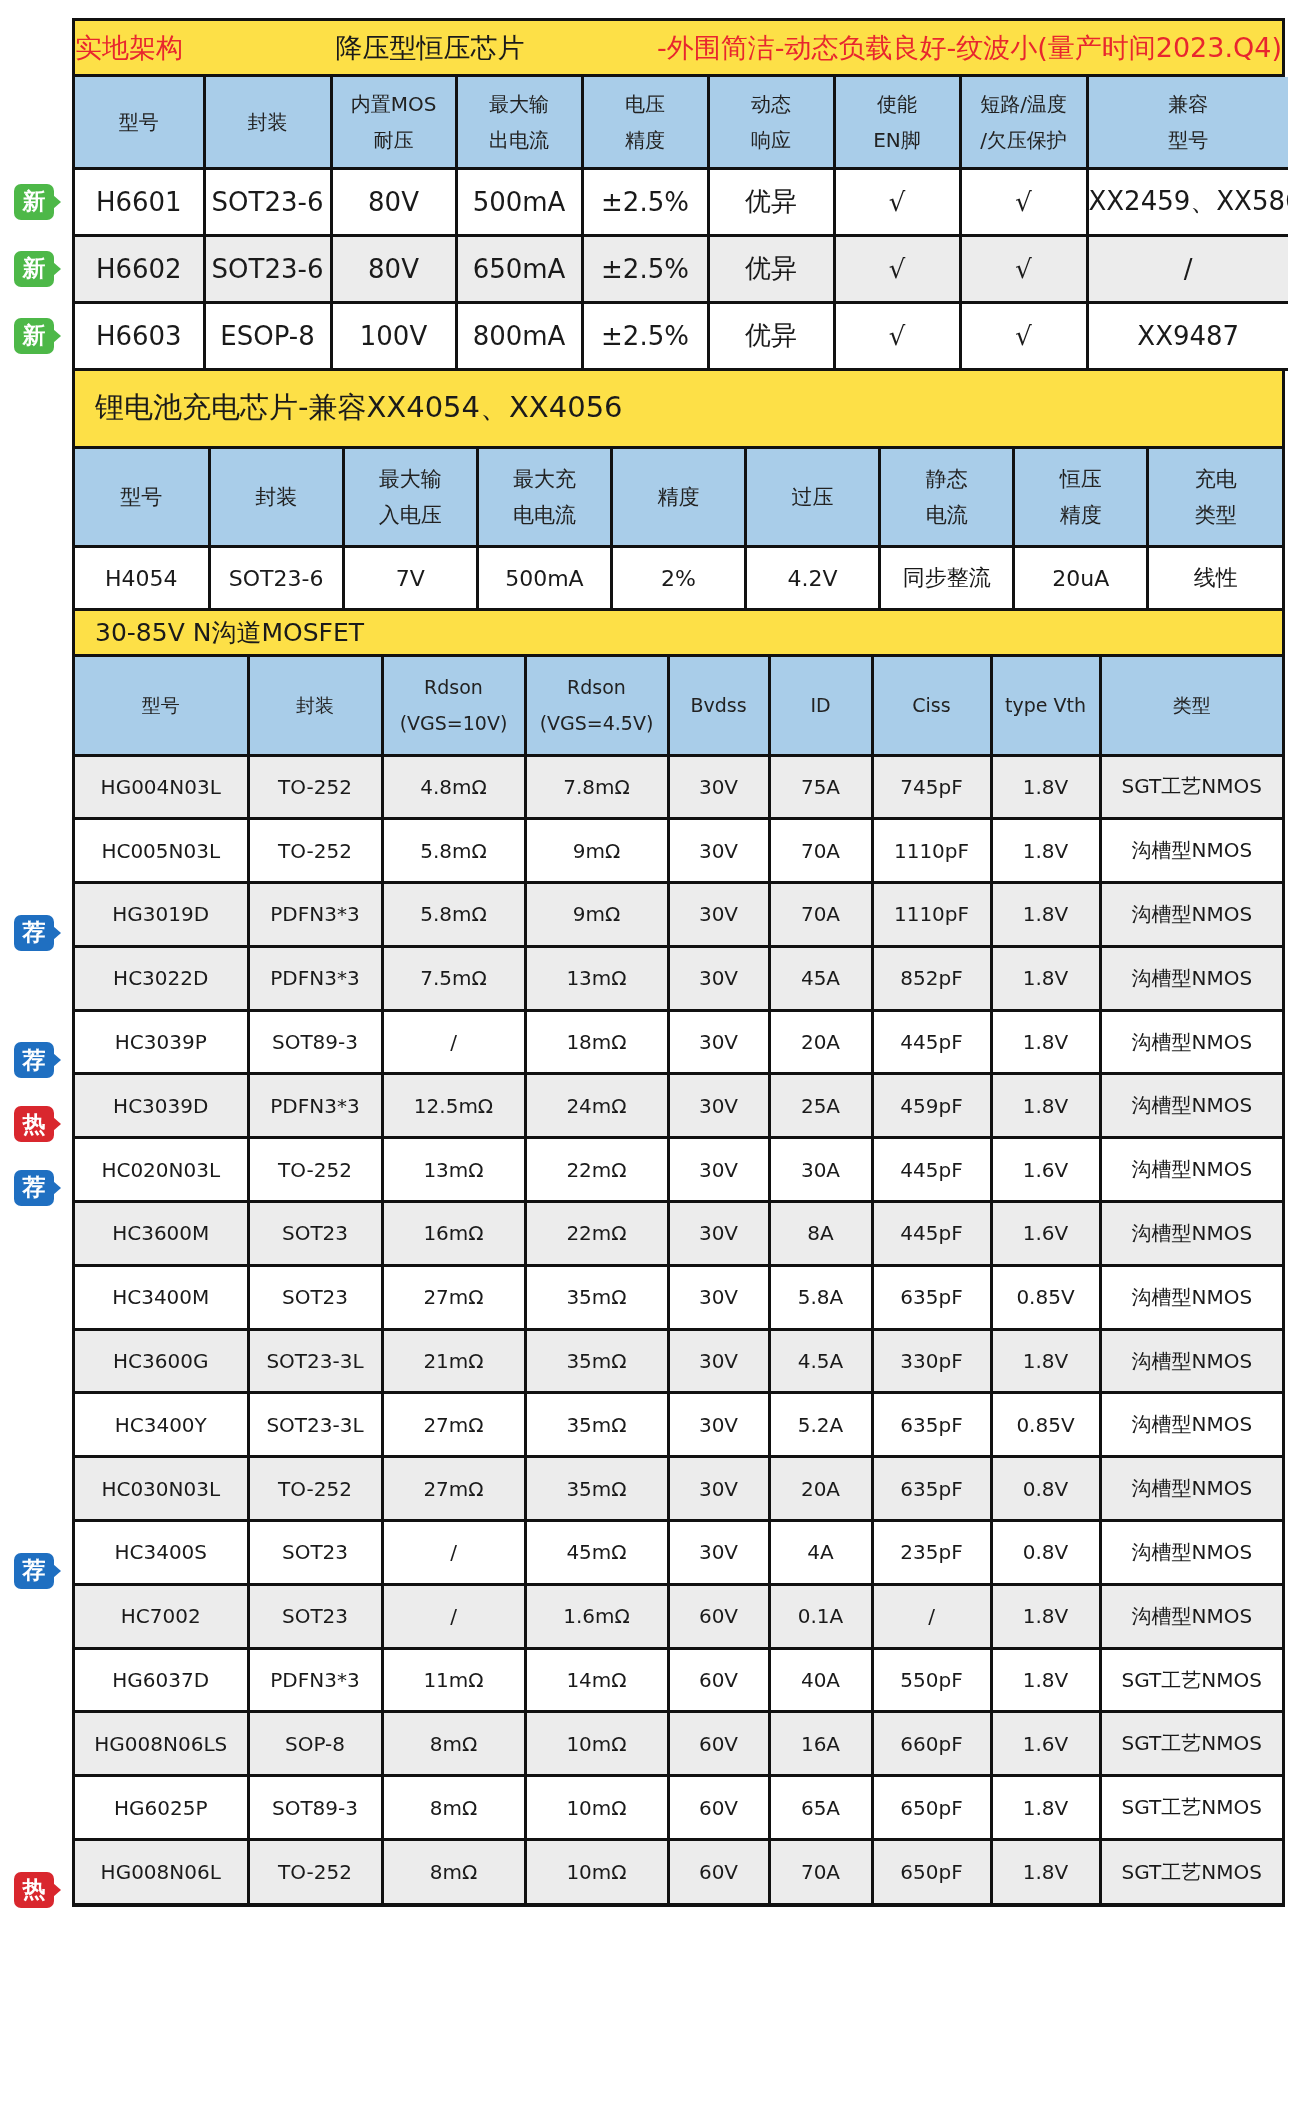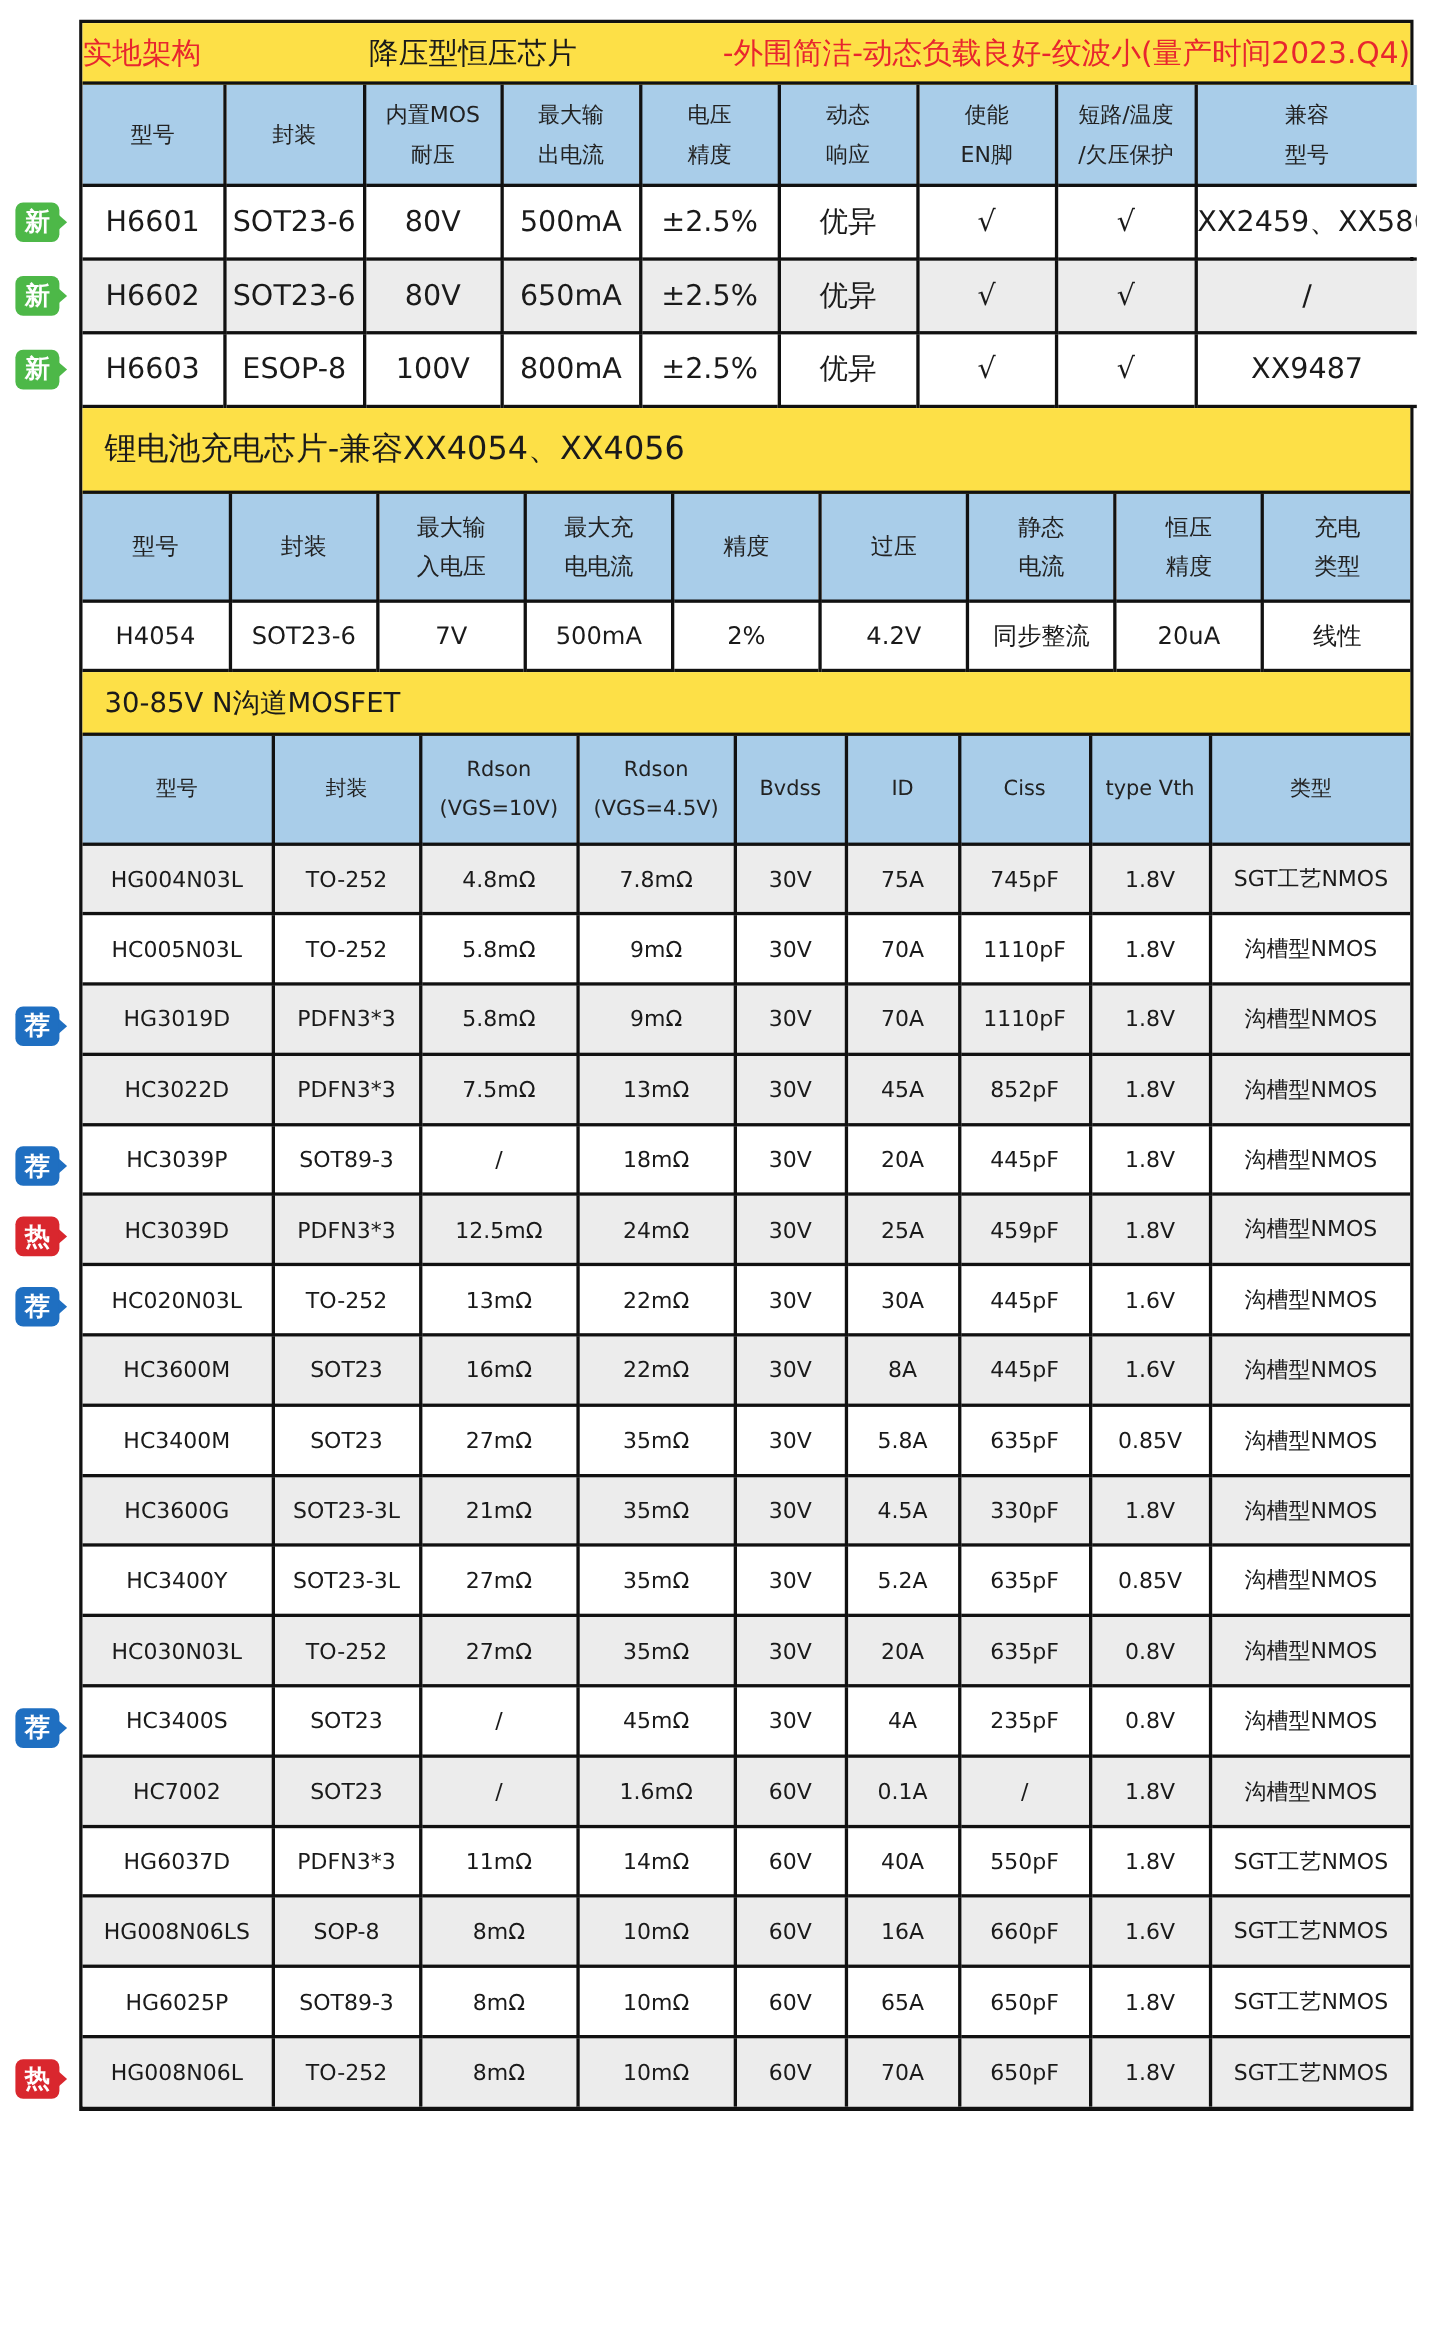--- a/index.html
+++ b/index.html
@@ -27,21 +27,21 @@
   #s1 td { height: 67px; font-size: 26px; }
   #s1 { border-bottom: 3px solid #111; }
 
   
   #s2-title { height: 78px; font-size: 29px; }
   #s2 th { height: 98px; font-size: 21px; line-height: 36px; }
   #s2 td { height: 63px; font-size: 22px; }
   #s2 { border-bottom: 3px solid #111; }
 
   
-  #s3-title { height: 58px; font-size: 25px; }
+  #s3-title { height: 46px; font-size: 25px; }
   #s3 th { height: 98px; font-size: 19px; line-height: 36px; }
   #s3 td { height: 63.8px; font-size: 20px; }
 
   .red { color: #e8262e; }
   .dark { color: #1a1a1a; margin-left: 20px; }
 
   
   .badge { position: absolute; left: 14px; width: 40px; height: 36px; border-radius: 7px; color: #fff;
            font-size: 23px; font-weight: bold; display: flex; align-items: center; justify-content: center; }
   .badge::after { content: ""; position: absolute; right: -7px; top: 11px; border-left: 8px solid; border-left-color: inherit;

